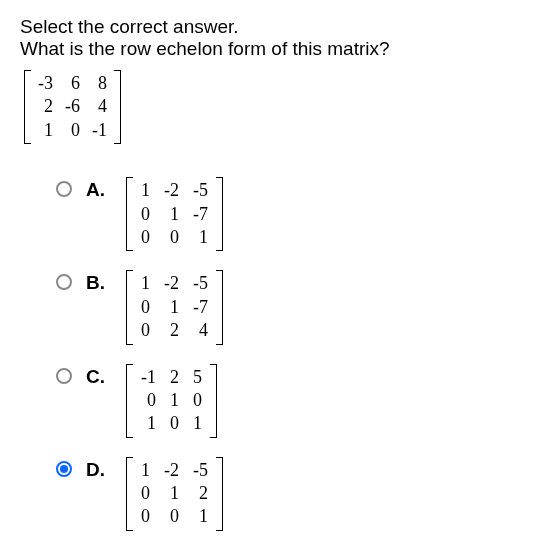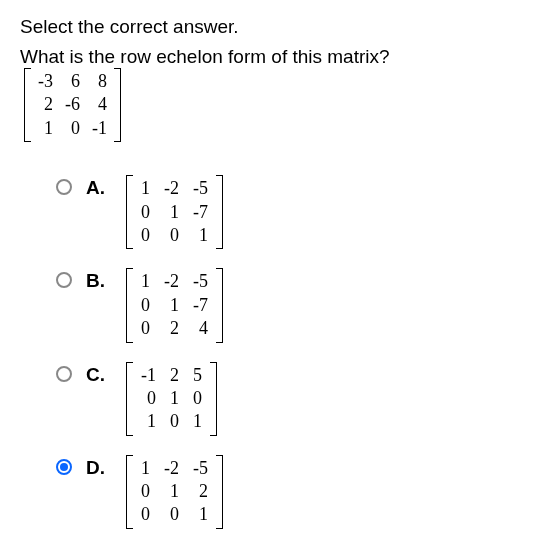--- a/index.html
+++ b/index.html
@@ -5,22 +5,22 @@
   * { box-sizing: border-box; }
   body {
     margin: 0;
     padding: 16px 20px;
     font-family: Arial, Helvetica, sans-serif;
     font-size: 19px;
     color: #000;
     background: #fff;
     width: 537px;
   }
-  .instruction { margin-bottom: 8px; }
-  .question { }
+  .instruction { margin-bottom: 0; }
+  .question { margin-bottom: 10px; }
   .matrix {
     display: inline-block;
     position: relative;
     padding: 2px 8px;
     font-family: "Times New Roman", Times, serif;
     font-size: 18px;
     line-height: 1.3;
   }
   .matrix table { border-collapse: collapse; }
   .matrix td {

